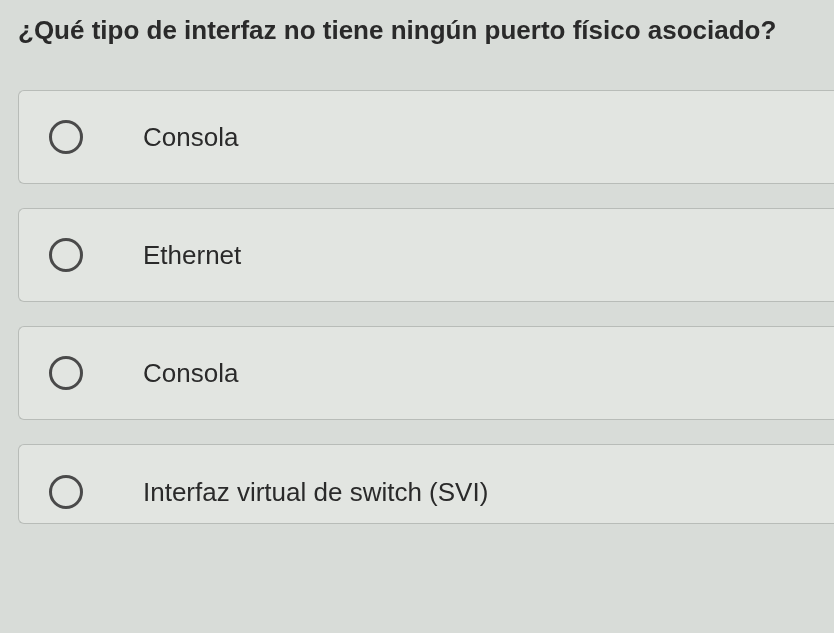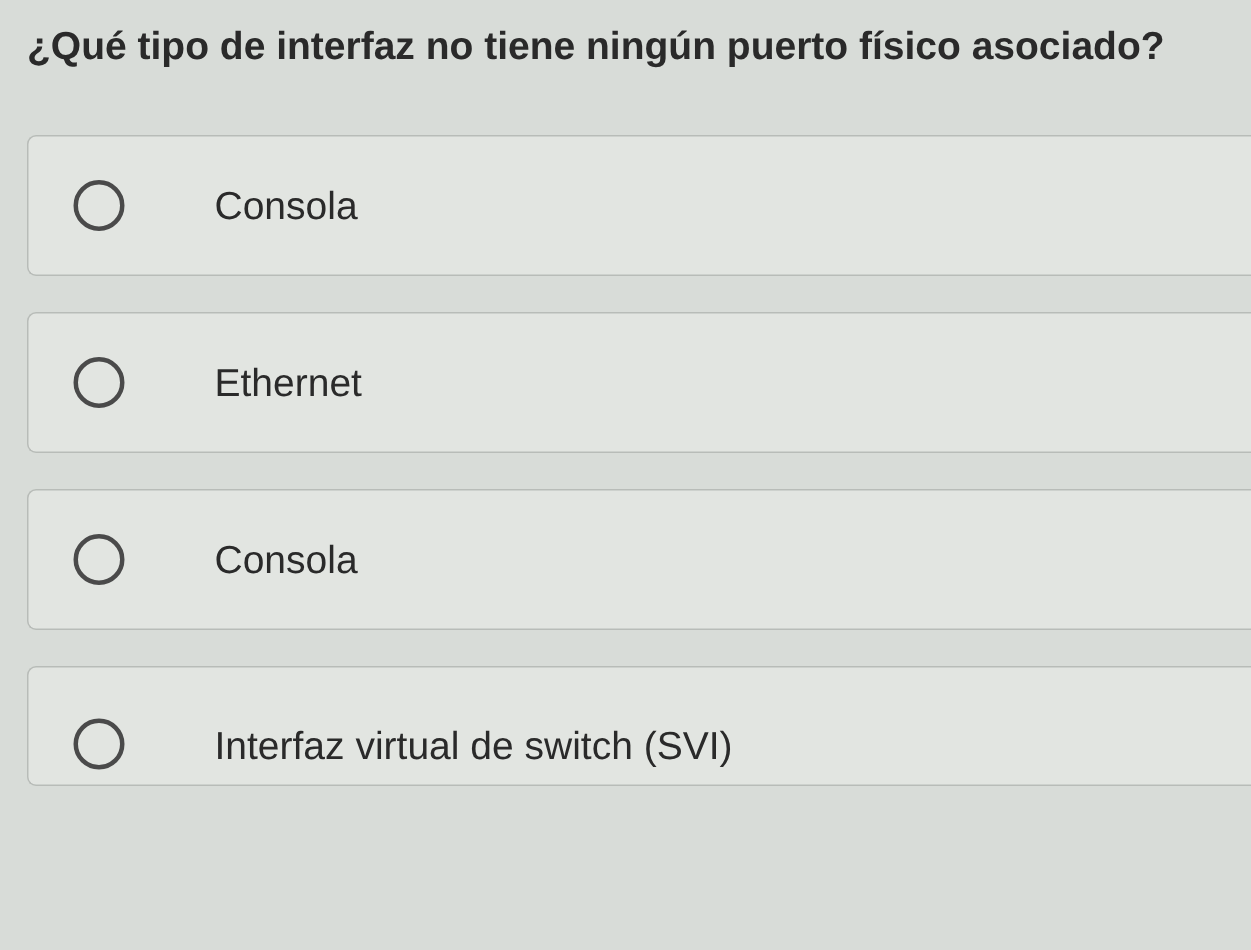--- a/index.html
+++ b/index.html
@@ -35,21 +35,20 @@
       padding: 28px 20px 28px 30px;
       display: flex;
       align-items: center;
       cursor: pointer;
       min-height: 94px;
     }
     .option:last-child {
       min-height: 80px;
       padding-top: 26px;
       padding-bottom: 10px;
-      align-items: flex-end;
     }
     .radio {
       width: 34px;
       height: 34px;
       border: 3px solid #4a4a4a;
       border-radius: 50%;
       flex-shrink: 0;
       margin-right: 60px;
       background: transparent;
     }

